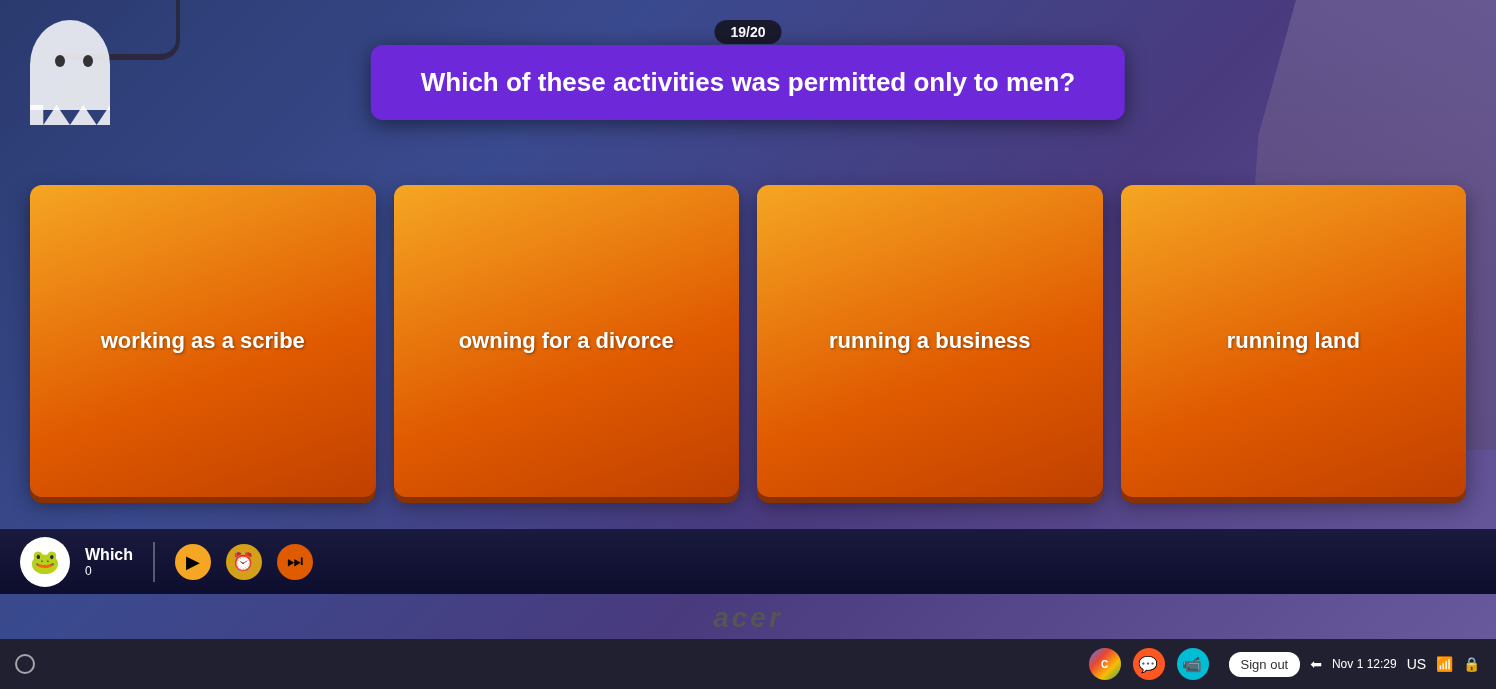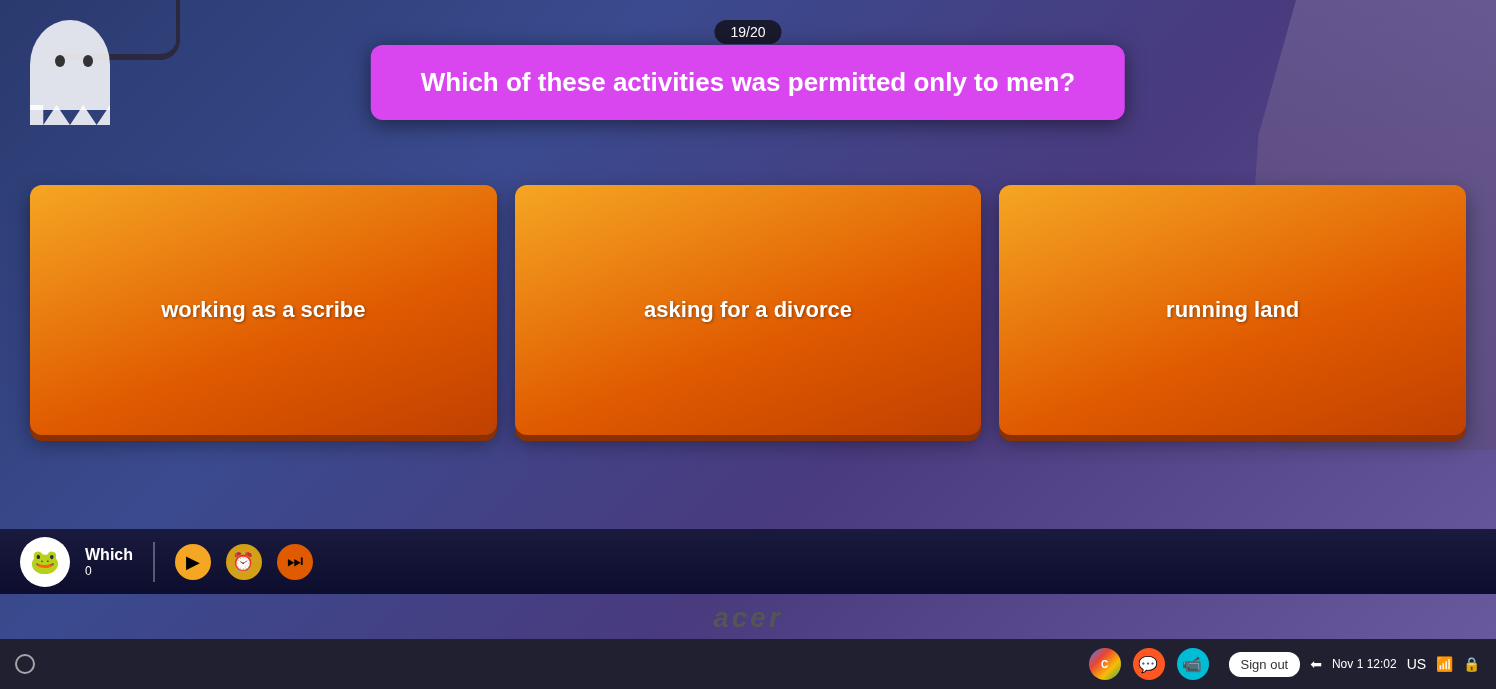--- a/index.html
+++ b/index.html
@@ -89,31 +89,31 @@
     .progress-badge {
       position: absolute;
       top: 20px;
       left: 50%;
       transform: translateX(-50%);
       background: #1a1a2e;
       color: white;
       padding: 4px 16px;
       border-radius: 20px;
       font-size: 14px;
-      font-weight: normal;
+      font-weight: bold;
       z-index: 10;
     }
 
     
     .question-box {
       position: absolute;
       top: 45px;
       left: 50%;
       transform: translateX(-50%);
-      background: #d946ef;
+      background: #6d28d9;
       color: white;
       padding: 22px 50px;
       border-radius: 12px;
       font-size: 26px;
       font-weight: bold;
       text-align: center;
       z-index: 10;
       white-space: nowrap;
       box-shadow: 0 4px 20px rgba(0,0,0,0.5);
     }
@@ -124,21 +124,21 @@
       top: 185px;
       left: 30px;
       right: 30px;
       display: flex;
       gap: 18px;
       z-index: 10;
     }
 
     .answer-btn {
       flex: 1;
-      height: 250px;
+      height: 312px;
       border: none;
       border-radius: 12px;
       cursor: pointer;
       display: flex;
       align-items: center;
       justify-content: center;
       font-size: 22px;
       font-weight: bold;
       color: white;
       text-align: center;
@@ -343,21 +343,24 @@
 
 <div class="question-box">
   <span>Which of these activities was permitted only to men?</span>
 </div>
 
 <div class="answers-container">
   <button class="answer-btn">
     <span>working as a scribe</span>
   </button>
   <button class="answer-btn">
-    <span>asking for a divorce</span>
+    <span>owning for a divorce</span>
+  </button>
+  <button class="answer-btn">
+    <span>running a business</span>
   </button>
   <button class="answer-btn">
     <span>running land</span>
   </button>
 </div>
 
 <div class="game-bar">
   <div class="player-avatar">
     <span>🐸</span>
   </div>
@@ -390,19 +393,19 @@
       <span style="font-size:16px;">💬</span>
     </div>
     <div class="taskbar-icon meet-icon">
       <span style="font-size:16px;">📹</span>
     </div>
   </div>
   <div class="taskbar-right">
     <button class="sign-out-btn">Sign out</button>
     <span class="taskbar-arrow">⬅</span>
     <div class="taskbar-datetime">
-      <span>Nov 1    12:02</span>
+      <span>Nov 1    12:29</span>
     </div>
     <span class="taskbar-status">US</span>
     <span style="color:white;font-size:14px;">📶</span>
     <span style="color:white;font-size:14px;">🔒</span>
   </div>
 </div>
 
 </body></html>

